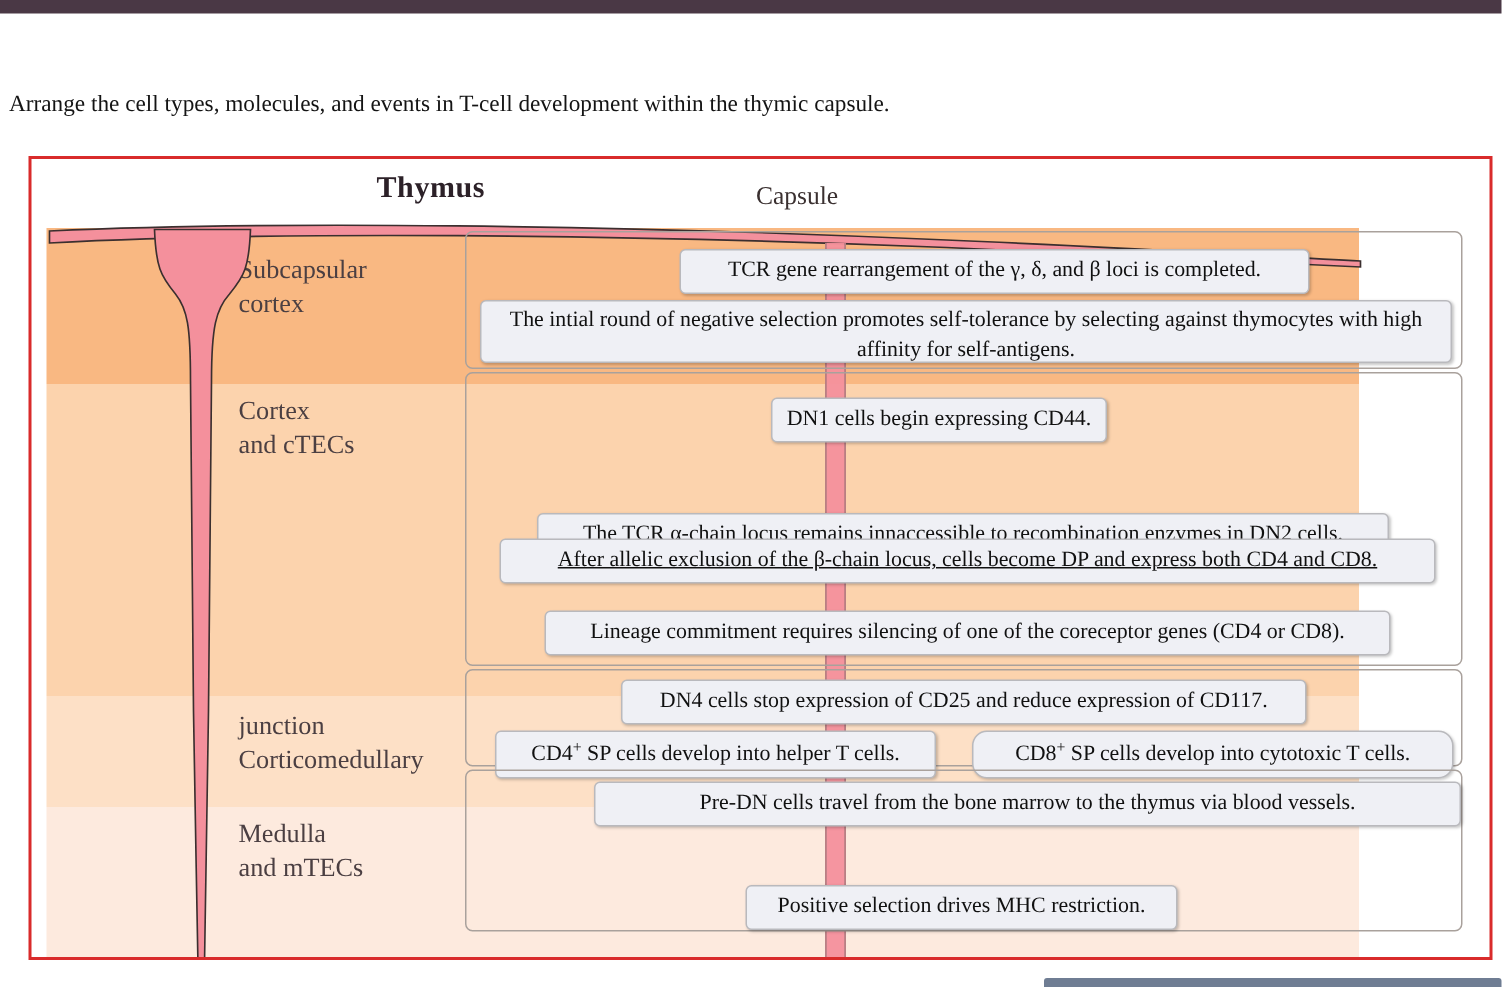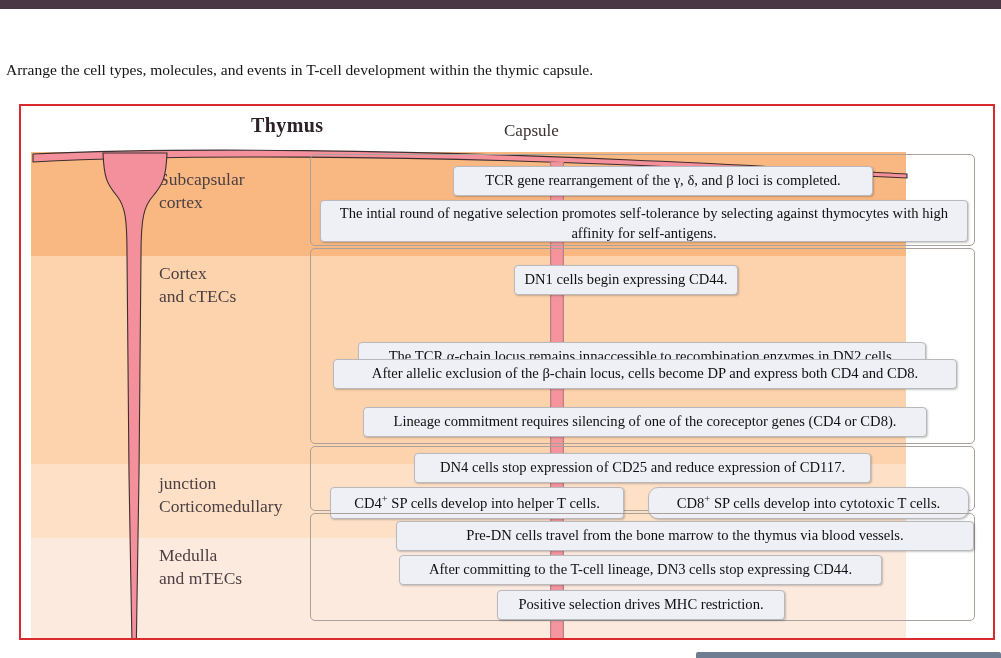--- a/index.html
+++ b/index.html
@@ -163,37 +163,36 @@
   <div class="zones">
 
     <div class="zone z1">
       <div class="tile" style="left:142px;top:11px;width:420px;">TCR gene rearrangement of the γ, δ, and β loci is completed.</div>
       <div class="tile wrap" style="left:9px;top:45px;width:648px;height:42px;padding-top:3px;">The intial round of negative selection promotes self-tolerance by selecting against thymocytes with high affinity for self-antigens.</div>
     </div>
 
     <div class="zone z2">
       <div class="tile" style="left:203px;top:16px;width:224px;">DN1 cells begin expressing CD44.</div>
       <div class="tile" style="left:47px;top:61px;width:568px;margin-top:32px;">The TCR α-chain locus remains innaccessible to recombination enzymes in DN2 cells.</div>
-      <div class="tile" style="left:22px;top:110px;width:624px;">After allelic exclusion of the β-chain locus, cells become DP and express both CD4 and CD8.</div>
+      <div class="tile" style="left:22px;top:110px;width:624px;text-decoration:underline;">After allelic exclusion of the β-chain locus, cells become DP and express both CD4 and CD8.</div>
       <div class="tile" style="left:52px;top:158px;width:564px;">Lineage commitment requires silencing of one of the coreceptor genes (CD4 or CD8).</div>
     </div>
 
     <div class="zone z3">
       <div class="tile" style="left:103px;top:6px;width:457px;">DN4 cells stop expression of CD25 and reduce expression of CD117.</div>
       <div class="tile" style="left:19px;top:40px;width:294px;">
         <span>CD4</span><sup>+</sup><span> SP cells develop into helper T cells.</span>
       </div>
       <div class="tile" style="left:337px;top:40px;width:321px;border-radius:10px;">
         <span>CD8</span><sup>+</sup><span> SP cells develop into cytotoxic T cells.</span>
       </div>
     </div>
 
     <div class="zone z4">
       <div class="tile" style="left:85px;top:7px;width:578px;">Pre-DN cells travel from the bone marrow to the thymus via blood vessels.</div>
-      <div class="tile" style="left:88px;top:41px;width:483px;">After committing to the T-cell lineage, DN3 cells stop expressing CD44.</div>
       <div class="tile" style="left:186px;top:76px;width:288px;">Positive selection drives MHC restriction.</div>
     </div>
 
   </div>
 
   <div class="thymus-title">Thymus</div>
   <div class="capsule-label">Capsule</div>
 </div>
 
 <div class="bottom-bar">

